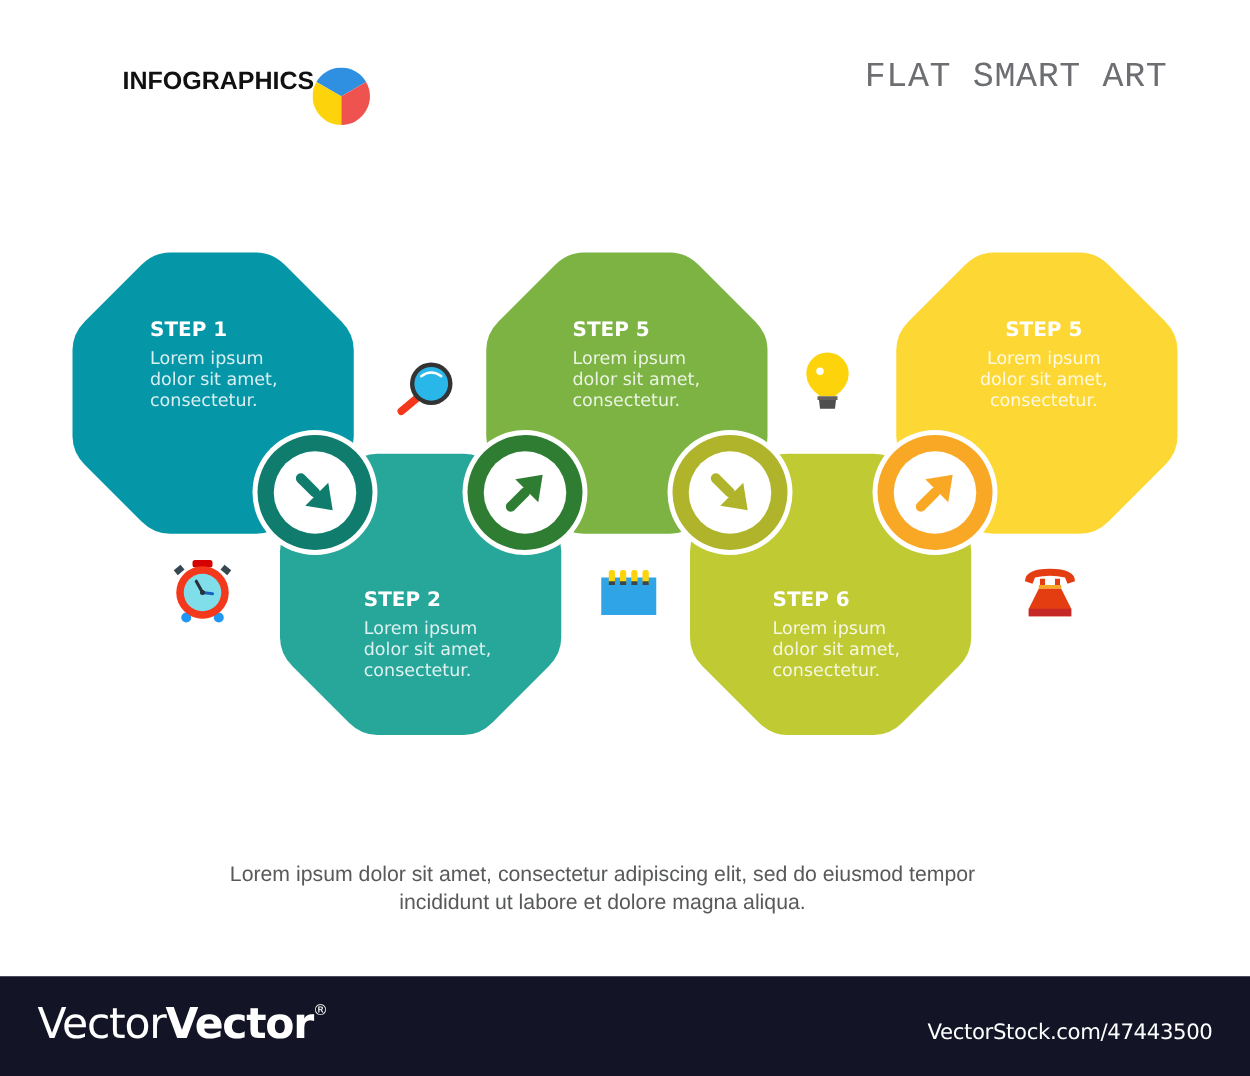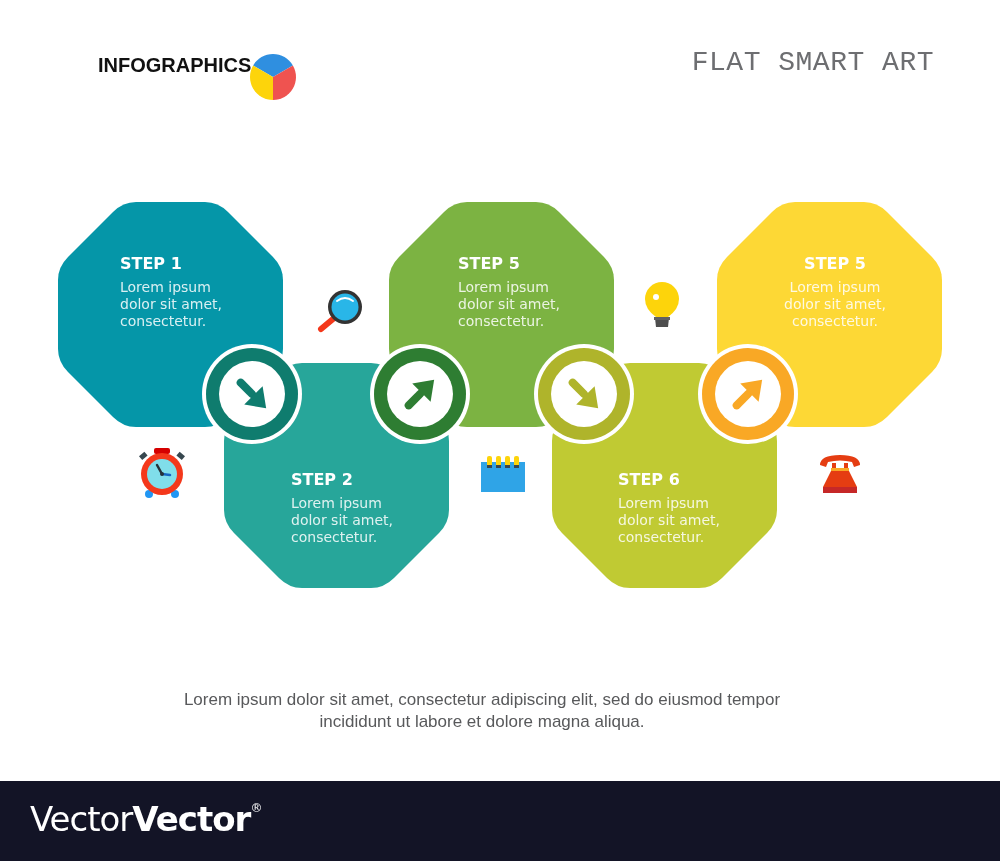--- a/index.html
+++ b/index.html
@@ -176,13 +176,14 @@
   </div>
 </div>
 
 <div class="caption">
   <div>Lorem ipsum dolor sit amet, consectetur adipiscing elit, sed do eiusmod tempor</div>
   <div>incididunt ut labore et dolore magna aliqua.</div>
 </div>
 
 <div class="footer">
   <div class="footer-logo"><span class="light">Vector</span><span class="bold">Vector</span><sup>®</sup></div>
+  <div class="footer-id">VectorStock.com/47443500</div>
 </div>
 
 </body></html>

